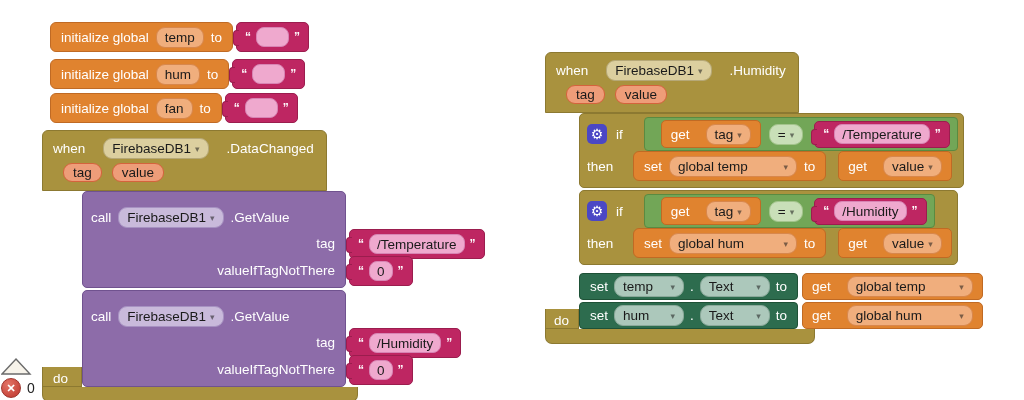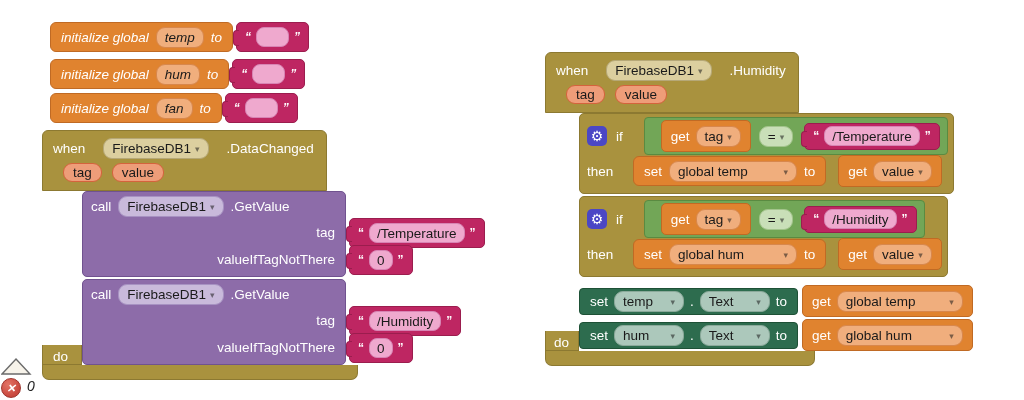--- a/index.html
+++ b/index.html
@@ -63,21 +63,21 @@
     padding:4px 0 0 10px;box-sizing:border-box;
   }
   .ev-inner{display:flex;flex-direction:column;align-items:flex-start;gap:2px;}
   .ev-bottom{
     background:var(--gold);border:1px solid var(--gold-border);border-top:none;
     height:15px;border-radius:0 0 7px 7px;box-sizing:border-box;
   }
   
   .call{
     width:264px;background:var(--purple);border:1px solid var(--purple-border);
-    border-radius:5px;padding:2px 8px 3px;box-sizing:border-box;position:relative;
+    border-radius:5px;padding:13px 8px 3px;box-sizing:border-box;position:relative;
   }
   .call-head{display:flex;align-items:center;gap:7px;height:25px;}
   .pfield{background:var(--purple-field);border:1px solid var(--purple-field-border);}
   .call-row{height:27px;display:flex;align-items:center;justify-content:flex-end;position:relative;padding-right:2px;}
   .call-arg{position:absolute;left:calc(100% + 9px);top:-1px;}
   
   .ifblk{
     background:var(--gold);border:1px solid var(--gold-border);border-radius:5px;
     padding:3px 5px 6px 7px;width:max-content;box-sizing:border-box;
   }
@@ -86,21 +86,21 @@
     width:20px;height:20px;border-radius:5px;background:var(--gear-bg);
     color:#fff;display:inline-flex;align-items:center;justify-content:center;font-size:14px;flex:none;
   }
   .cond{
     display:flex;align-items:center;gap:8px;
     background:var(--green);border:1px solid var(--green-border);border-radius:4px;
     padding:2px 7px 2px 16px;margin-left:12px;position:relative;
   }
   .gnfield{background:var(--green-field);border:1px solid var(--green-field-border);}
   .gblk{
-    display:inline-flex;align-items:center;gap:6px;height:28px;padding:15px 9px;
+    display:inline-flex;align-items:center;gap:16px;height:28px;padding:0 9px;
     background:var(--orange);border:1px solid var(--orange-border);border-radius:5px;
     color:#fff;position:relative;box-sizing:border-box;
   }
   .then-row{display:flex;align-items:center;gap:12px;}
   .then-row .lbl{width:34px;}
   .setblk{
     display:inline-flex;align-items:center;gap:7px;height:30px;padding:0 10px;
     background:var(--orange);border:1px solid var(--orange-border);border-radius:6px;color:#fff;box-sizing:border-box;
   }
   
@@ -113,21 +113,21 @@
   .sfield{background:var(--sage-field);border:1px solid var(--sage-field-border);}
   
   .err-circle{
     width:20px;height:20px;border-radius:50%;
     background:radial-gradient(circle at 35% 30%, #e37466, var(--error-red) 70%);
     border:1px solid var(--error-red-border);
     display:inline-flex;align-items:center;justify-content:center;
     color:#fff;font-size:11px;font-weight:bold;box-sizing:border-box;
   }
   .err-count{color:#222;font-size:14px;margin-left:6px;}
-  .status-row{display:flex;font-style:italic;}
+  .status-row{display:flex;align-items:center;}
 </style>
 </head>
 <body>
 
 <div class="abs status-row" style="left:50px;top:22px;">
   <div class="oblock">
     <span class="wtxt">initialize global</span>
     <span class="field ofield">
         <span>temp</span>
       </span>

